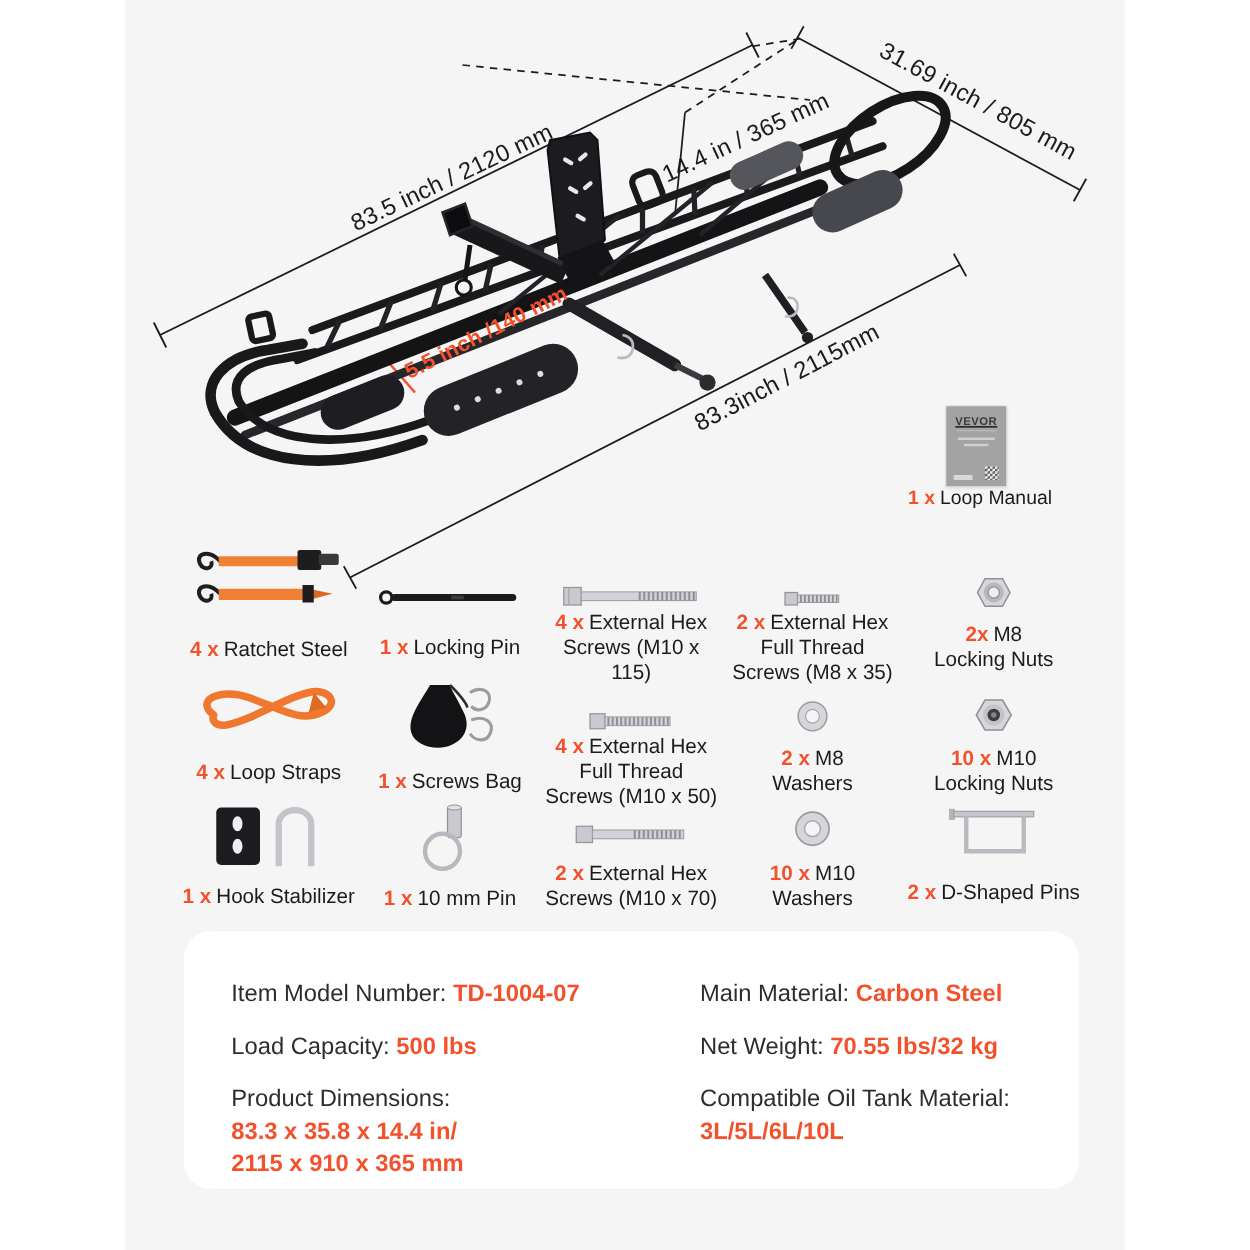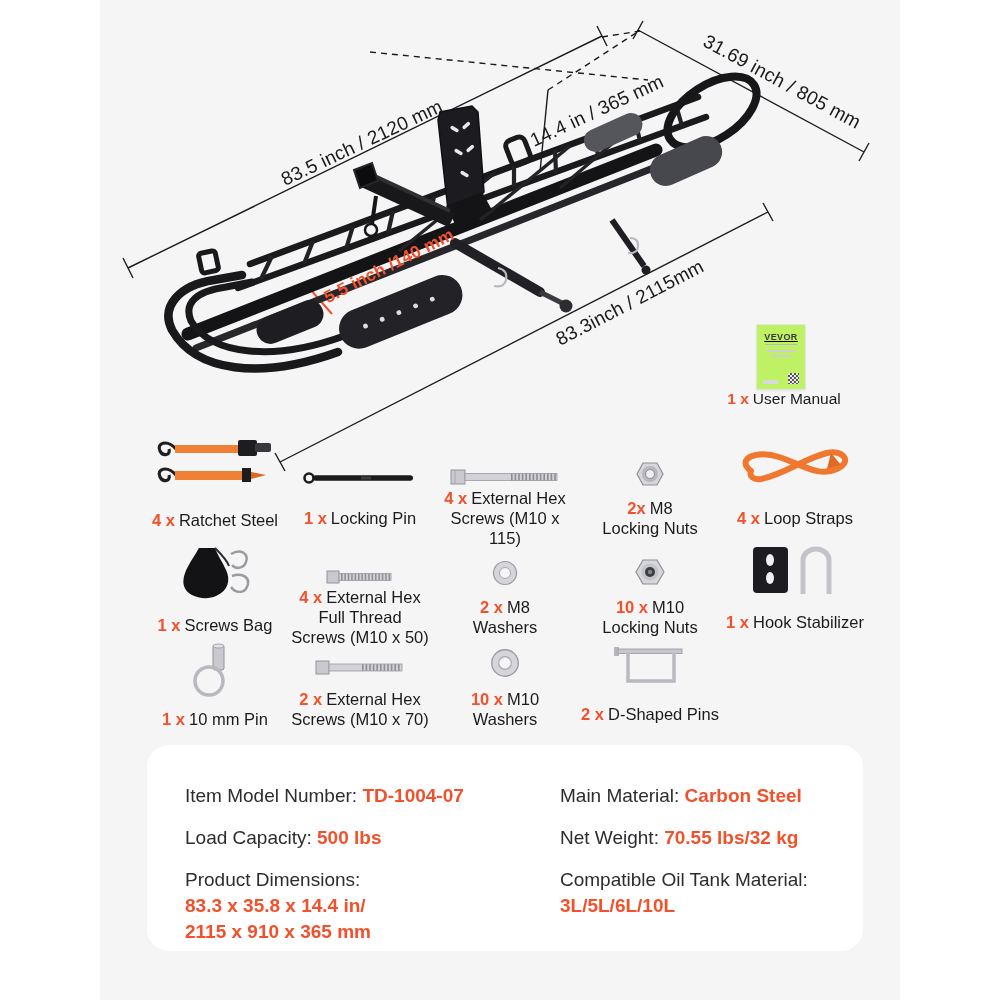--- a/index.html
+++ b/index.html
@@ -7,21 +7,21 @@
        --accent:#F2512B; --ink:#1b1b1d; --panel:#F5F5F6;}
   .panel{position:absolute;left:100px;top:0;width:800px;height:1000px;background:var(--panel);}
 
   
   #diagram{position:absolute;left:0;top:0;width:800px;height:475px;}
   #scene{position:absolute;left:0;top:0;}
   .dim{position:absolute;white-space:nowrap;font-size:19px;color:var(--ink);letter-spacing:.2px;
        transform:translate(-50%,-50%) rotate(var(--r));}
   .dim.orange{color:var(--accent);font-weight:700;font-size:17.5px;}
 
-  .manual{position:absolute;left:656px;top:324px;width:48px;height:64px;background:#bef264;border:1px solid #e3e3e6;
+  .manual{position:absolute;left:656px;top:324px;width:48px;height:64px;background:#a3a3a3;border:1px solid #e3e3e6;
           border-radius:2px;box-shadow:0 1px 2px rgba(0,0,0,.07);text-decoration:underline;}
   .manual .brand{font-size:9px;font-weight:700;letter-spacing:.4px;color:#3a3a3e;text-align:center;margin-top:8px;line-height:1;}
   .brand-rule{width:32px;height:1px;background:#b9b9bd;margin:2px auto 5px;}
   .mline{height:2px;background:#cfcfd3;margin:3px auto;border-radius:1px;}
   .mline.l1{width:30px}.mline.l2{width:20px}
   .manual-foot{position:absolute;bottom:5px;left:6px;right:6px;display:flex;justify-content:space-between;align-items:flex-end;}
   .mbar{width:15px;height:4px;background:#d9d9dc;}
   .mqr{width:11px;height:11px;
        background-image:linear-gradient(45deg,#55555a 25%,transparent 25%,transparent 75%,#55555a 75%),
                         linear-gradient(45deg,#55555a 25%,#ececee 25%,#ececee 75%,#55555a 75%);
@@ -208,21 +208,21 @@
       <div class="brand">VEVOR</div>
       <div class="brand-rule"></div>
       <div class="mline l1"></div>
       <div class="mline l2"></div>
       <div class="manual-foot">
         <div class="mbar"></div>
         <div class="mqr"></div>
       </div>
     </div>
     <div class="manual-label">
-      <span class="qty">1 x</span><span>User Manual</span>
+      <span class="qty">1 x</span><span>Loop Manual</span>
     </div>
   </div>
 
   <div id="parts">
 
     <div class="part">
       <div class="part-icon">
         <svg width="122" height="54" viewBox="0 0 122 54">
           <path d="M22,12 C13,2 2,6 6,14 C9,20 17,18 15,12" fill="none" stroke="#1f1f22" stroke-width="3.2"></path>
           <rect x="21" y="8" width="64" height="8" fill="#F08033"></rect>
@@ -256,20 +256,30 @@
       <div class="part-icon">
         <svg width="112" height="20" viewBox="0 0 112 20">
             <use href="#sym-bolt-long"></use>
           </svg>
       </div>
       <div class="part-label">
           <div><span class="qty">4 x</span><span>External Hex Screws (M10 x 115)</span></div>
         </div>
     </div>
 
+    <div class="part w140">
+      <div class="part-icon">
+        <svg width="48" height="16" viewBox="0 0 48 16">
+            <use href="#sym-bolt-short"></use>
+          </svg>
+      </div>
+      <div class="part-label">
+          <div><span class="qty">2 x</span><span>External Hex Full Thread Screws (M8 x 35)</span></div>
+        </div>
+    </div>
 
     <div class="part w100">
       <div class="part-icon">
         <svg width="28" height="26" viewBox="0 0 28 26">
             <use href="#sym-nut-m8"></use>
           </svg>
       </div>
       <div class="part-label">
           <div><span class="qty">2x</span><span>M8 Locking Nuts</span></div>
         </div>

